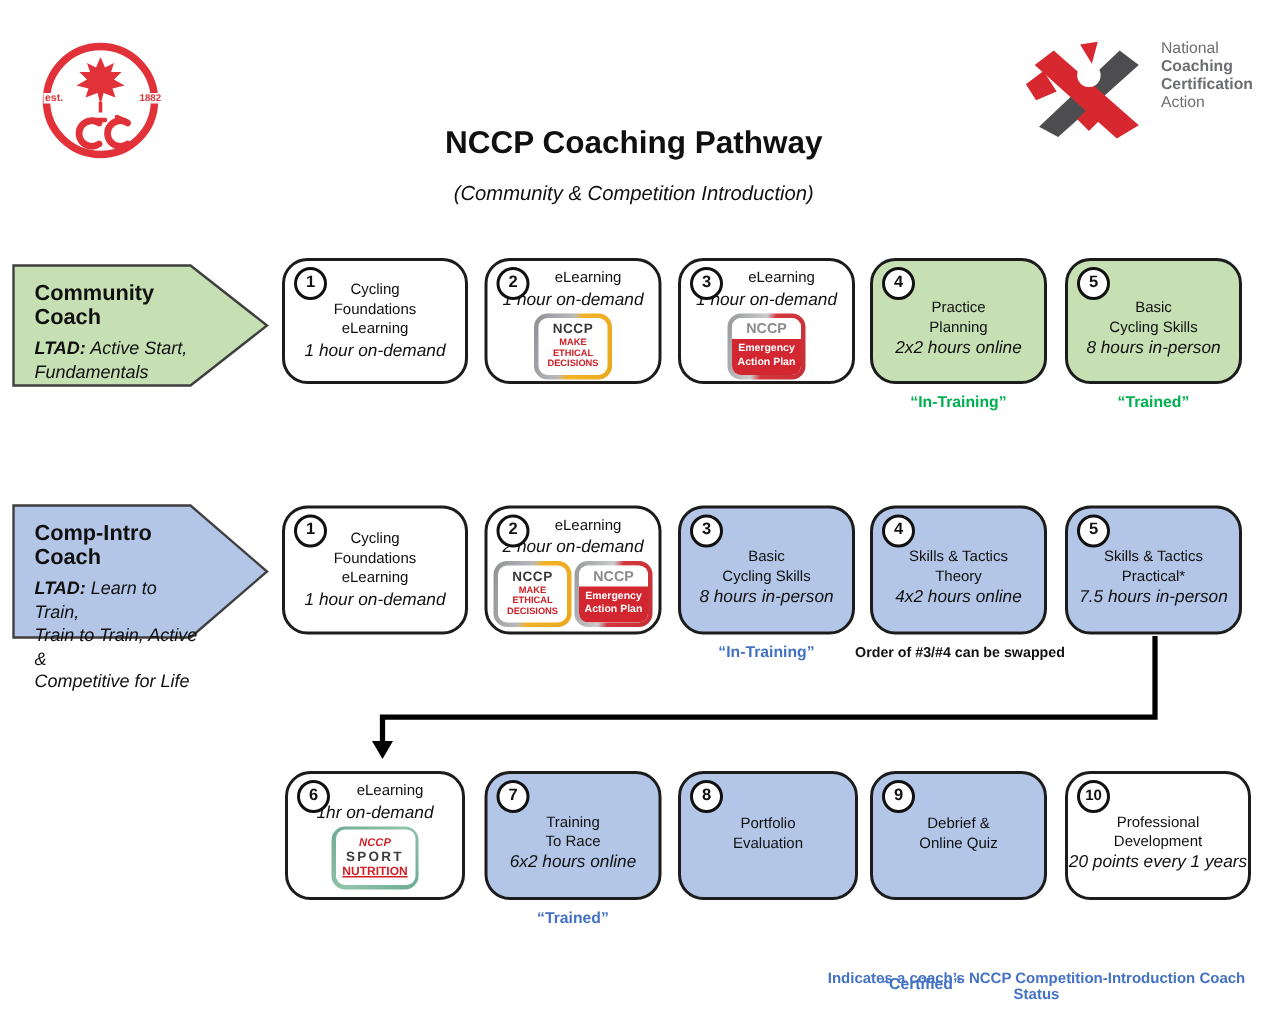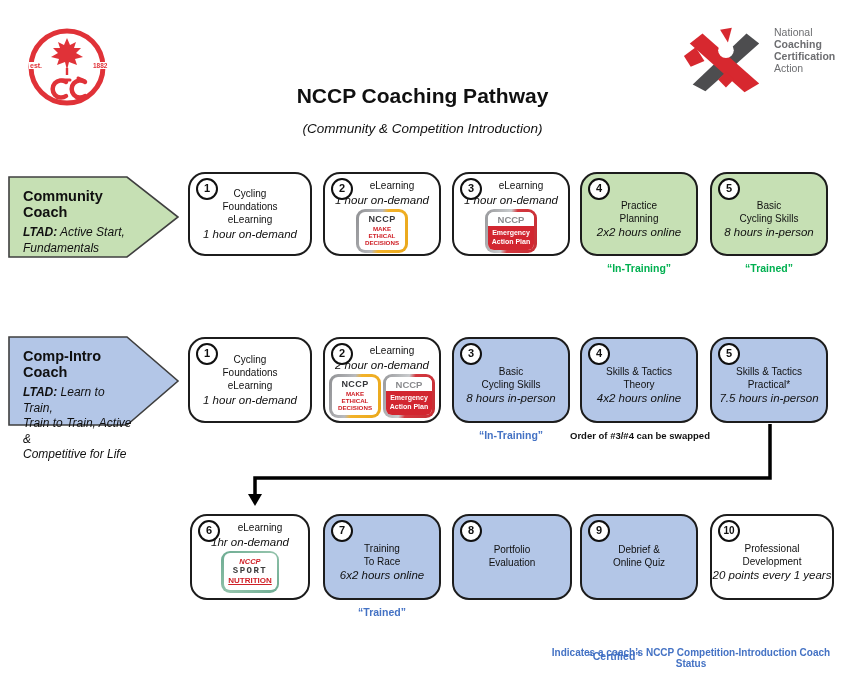--- a/index.html
+++ b/index.html
@@ -57,21 +57,21 @@
   .med-line{font-weight:bold;font-size:6.2px;color:#cf2027;line-height:1.18;}
   .badge.eap{width:52px;height:44px;padding:3px;
              background:linear-gradient(105deg,#97989b 0%,#caccce 42%,#d4373e 52%,#c52f35 100%);}
   .eap-inner{display:flex;flex-direction:column;align-items:stretch;justify-content:flex-start;}
   .eap-nccp{font-weight:bold;font-size:9.5px;color:#898a8d;text-align:center;padding:2px 0 1px 0;background:#fff;}
   .eap-red{background:#d22630;color:#fff;font-size:7px;font-weight:bold;line-height:1.25;text-align:center;
            flex:1;display:flex;flex-direction:column;justify-content:center;}
   .badge.sn{width:58px;height:42px;padding:2.5px;
             background:linear-gradient(135deg,#6cab92 0%,#93c3ab 50%,#6cab92 100%);}
   .sn-nccp{color:#cf2027;font-size:7.5px;font-weight:bold;font-style:italic;line-height:1.1;}
-  .sn-sport{color:#3c3c3c;font-size:9px;font-weight:bold;letter-spacing:1.5px;line-height:1.15;font-family:Liberation Mono, monospace;}
+  .sn-sport{color:#3c3c3c;font-size:9px;font-weight:bold;letter-spacing:1.5px;line-height:1.15;}
   .sn-nutrition{color:#cf2027;font-size:8px;font-weight:bold;line-height:1.1;text-decoration:underline;}
 
   .overlay{position:absolute;left:0;top:0;pointer-events:none;}
   .cc-logo{left:26px;top:26px;}
   .cc-est{position:absolute;left:29px;top:62px;font-size:7px;font-weight:bold;color:#e03238;background:#fff;padding:0 1px;}
   .cc-year{position:absolute;left:92px;top:62px;font-size:6.5px;font-weight:bold;color:#e03238;background:#fff;padding:0 1px;}
 </style>
 </head>
 <body>
 

